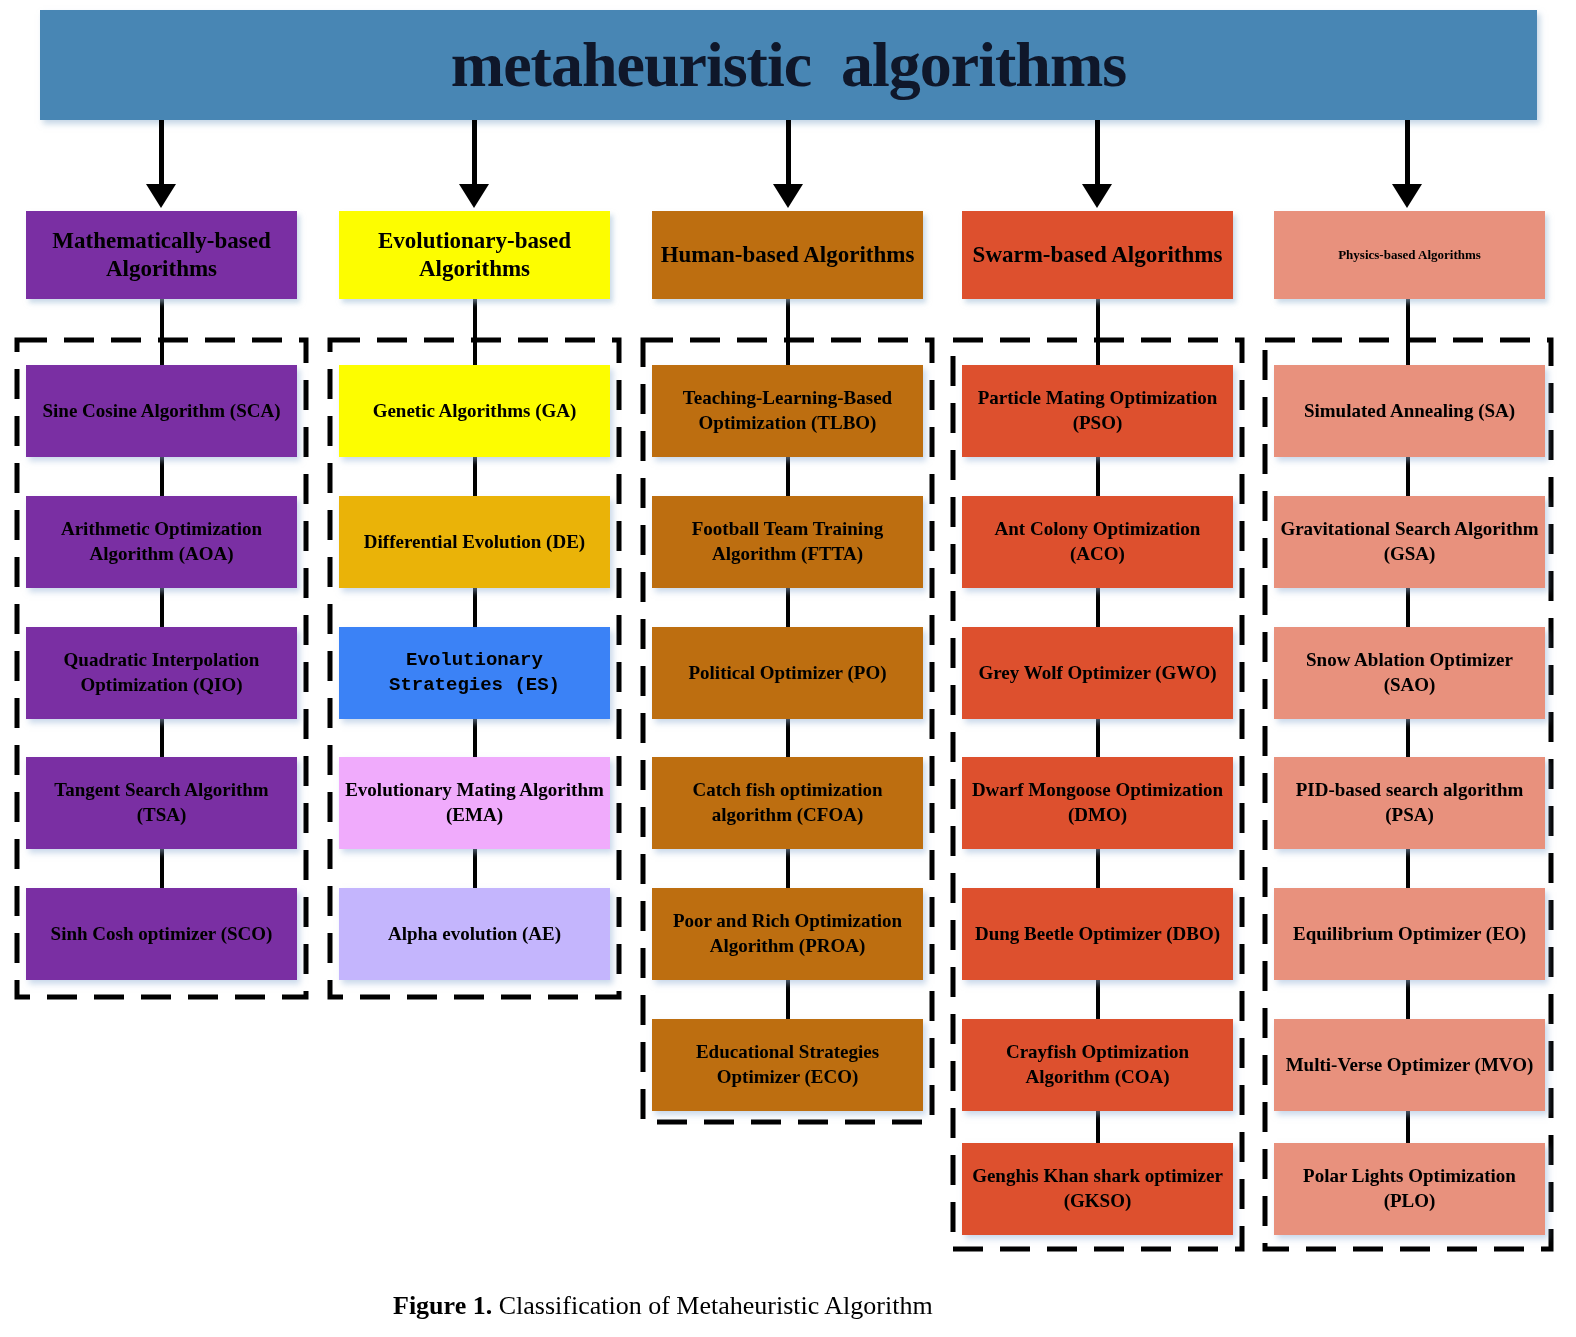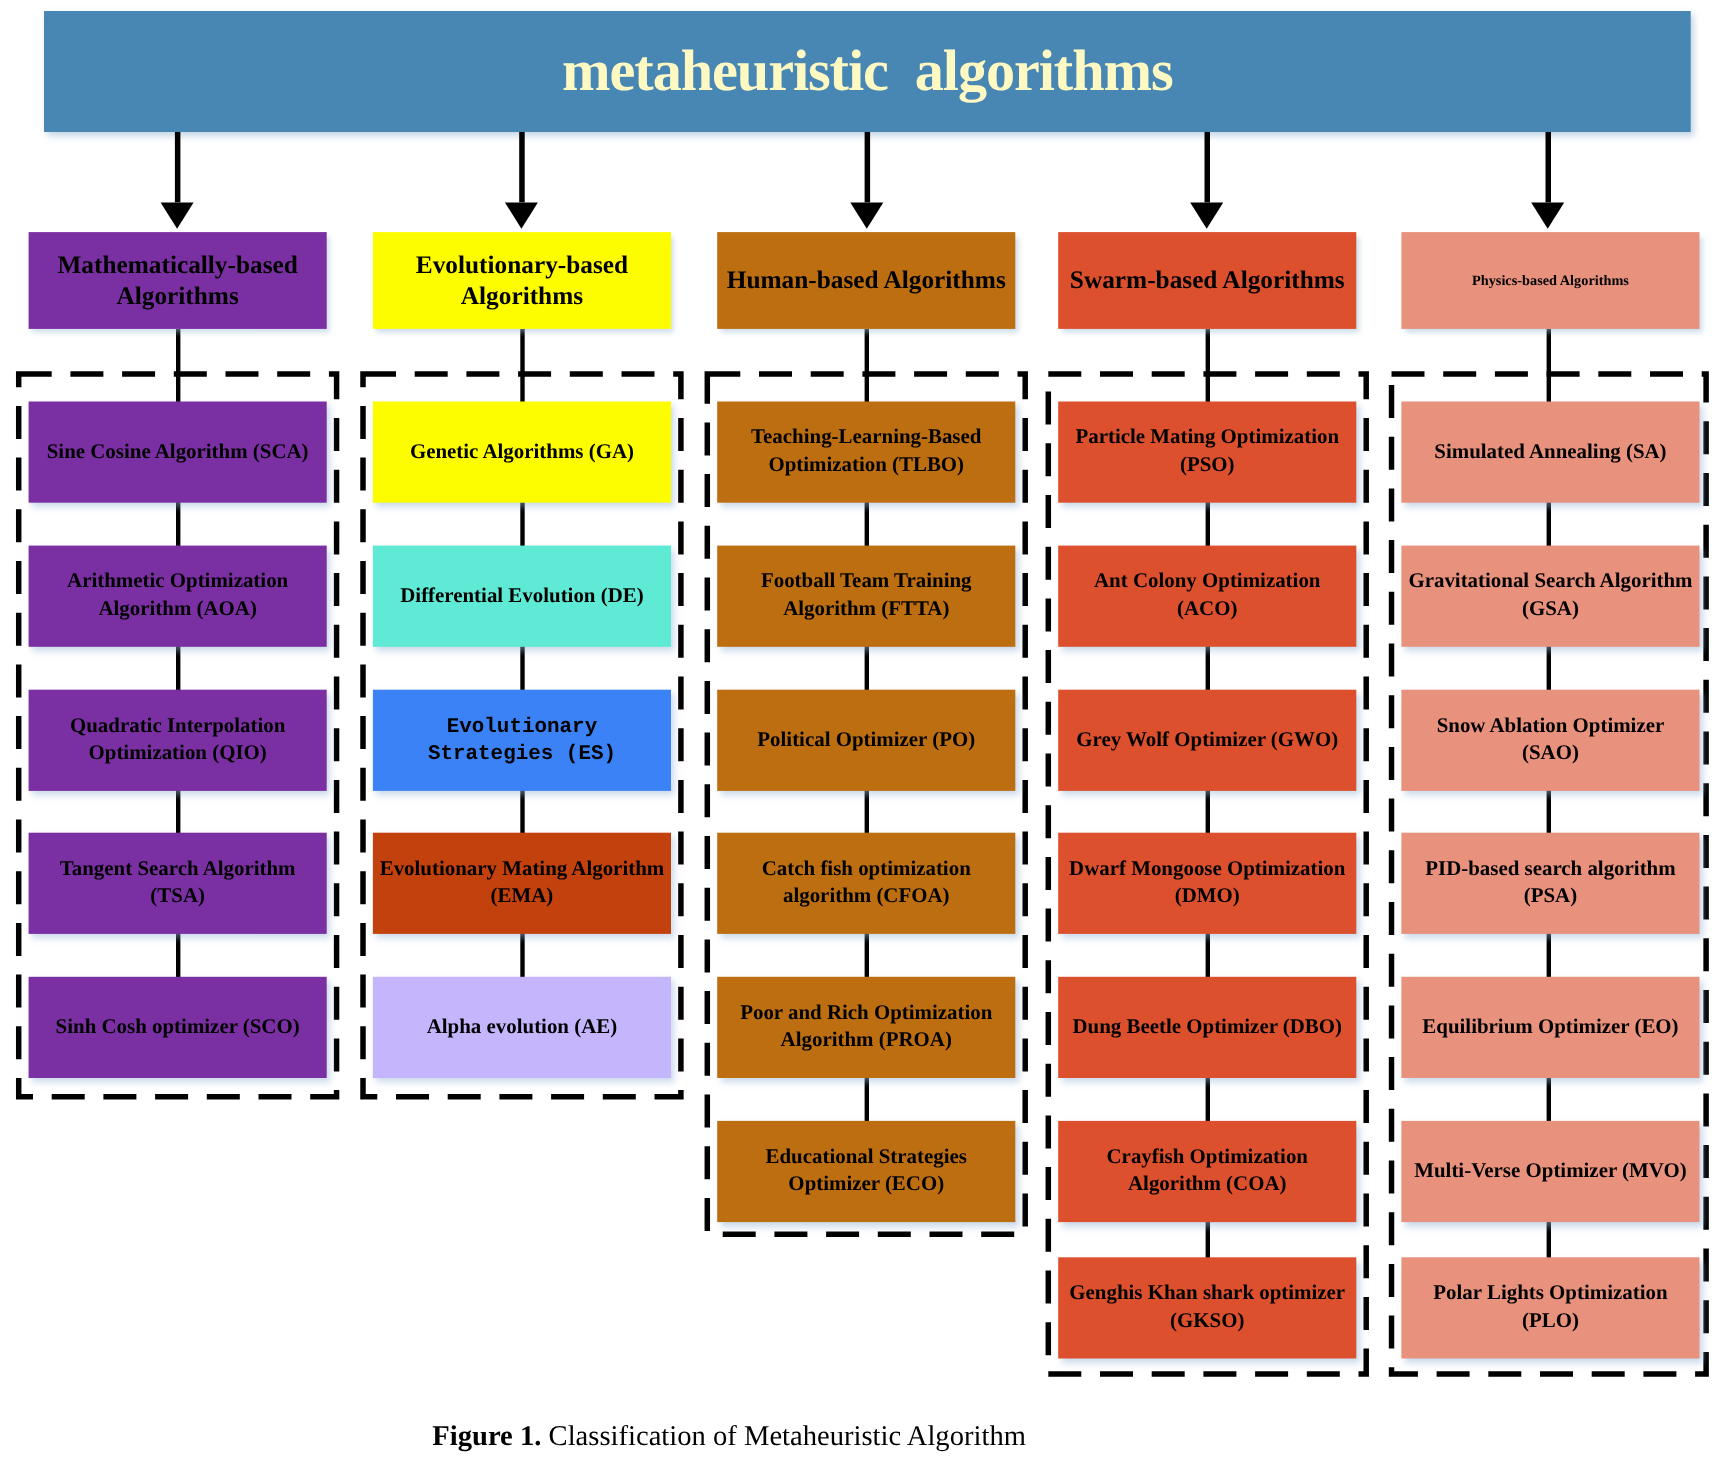--- a/index.html
+++ b/index.html
@@ -6,21 +6,21 @@
   .page{
     position:relative;width:1576px;height:1337px;background:#ffffff;overflow:hidden;
     font-family:"Liberation Serif", serif;color:#000;
   }
   .banner{
     position:absolute;left:40px;top:10px;width:1497px;height:110px;
     display:flex;align-items:center;justify-content:center;
     box-shadow:3px 4px 6px rgba(150,180,210,.55);
   }
   .banner-title{
-    font-size:53px;font-weight:bold;white-space:pre;letter-spacing:-1px;color:#fef9c3;
+    font-size:64px;font-weight:bold;white-space:pre;letter-spacing:-1px;color:#0f172a;
   }
   .arrow{position:absolute;top:120px;width:30px;display:flex;flex-direction:column;align-items:center;}
   .arrow-line{width:5px;height:64px;background:#000;}
   .arrow-head{width:0;height:0;border-left:15px solid transparent;border-right:15px solid transparent;border-top:24px solid #000;}
   .col{position:absolute;top:0;height:1280px;}
   .cat-header{
     position:absolute;top:211px;left:12px;width:271px;height:88px;
     display:flex;align-items:center;justify-content:center;text-align:center;
     font-weight:bold;font-size:23px;line-height:1.2;padding:2px 8px;box-sizing:border-box;
     box-shadow:3px 4px 5px rgba(160,190,215,.55);
@@ -100,27 +100,27 @@
     <div class="cat-header" style="background-color: rgb(253, 253, 0);">
       <span>Evolutionary-based Algorithms</span>
     </div>
     <div class="group" style="height:663px;">
       <svg class="dash-border" width="295" height="663">
         <rect x="3" y="3" width="289" height="657" fill="none" stroke="#000" stroke-width="5" stroke-dasharray="30 17"></rect>
       </svg>
       <div class="abox" style="top: 28px; background-color: rgb(253, 253, 0);">
           <span>Genetic Algorithms (GA)</span>
         </div>
-      <div class="abox" style="top: 159px; background-color: #5eead4; justify-content: center;">
+      <div class="abox" style="top: 159px; background-color: #eab308; justify-content: center;">
           <span>Differential Evolution (DE)</span>
         </div>
       <div class="abox" style="top: 290px; background-color: #3b82f6; font-family: Liberation Mono, monospace;">
           <span>Evolutionary Strategies (ES)</span>
         </div>
-      <div class="abox" style="top: 420px; background-color: #c2410c;">
+      <div class="abox" style="top: 420px; background-color: #f0abfc;">
           <span>Evolutionary Mating Algorithm (EMA)</span>
         </div>
       <div class="abox" style="top: 551px; background-color: #c4b5fd;">
           <span>Alpha evolution (AE)</span>
         </div>
     </div>
   </div>
 
   <div class="col" style="left:640px;width:295px;">
     <div class="trunk" style="height:723px;"></div>

